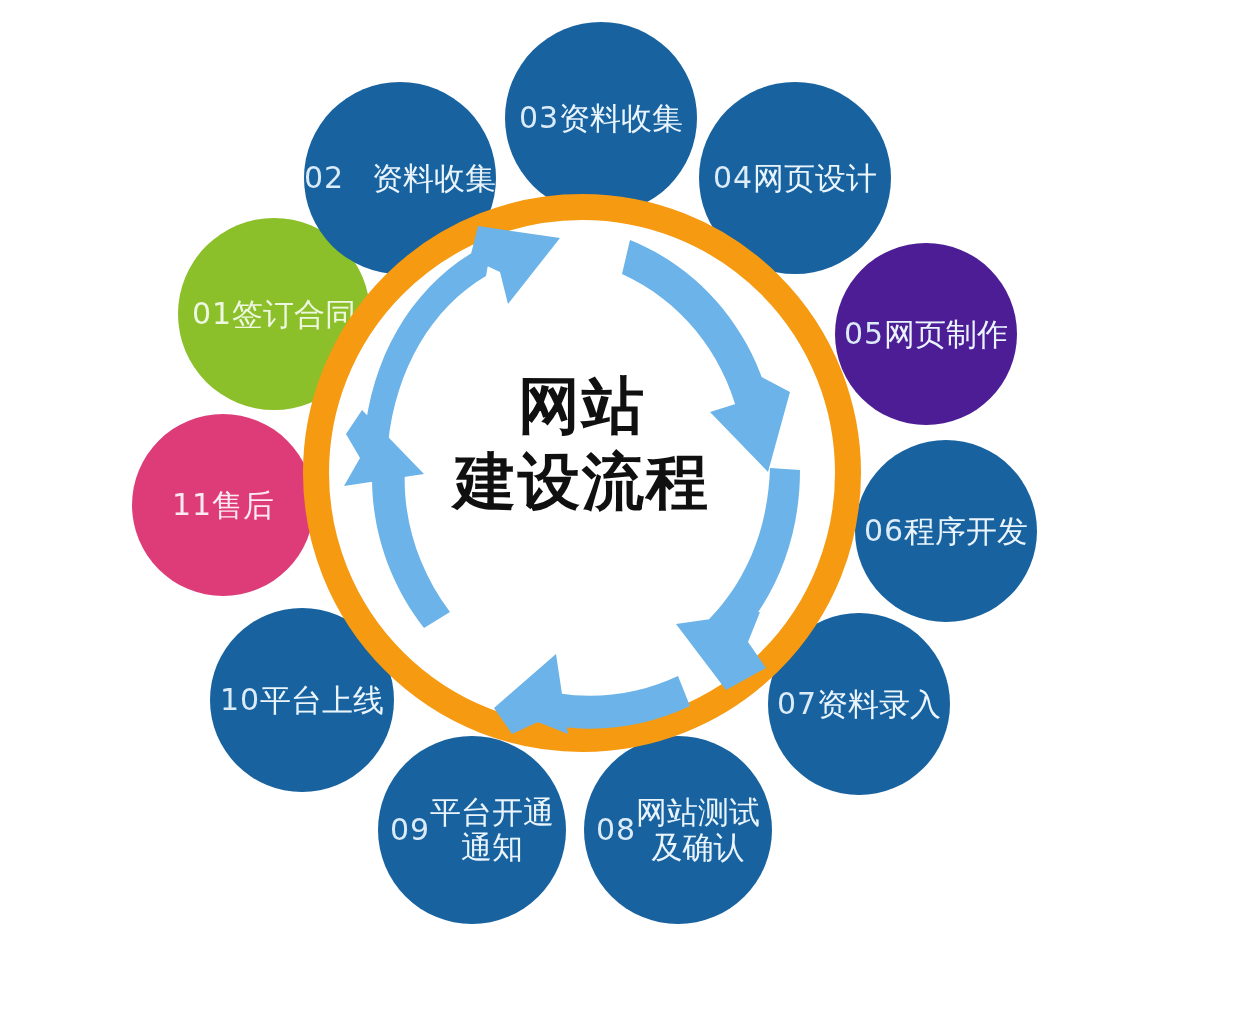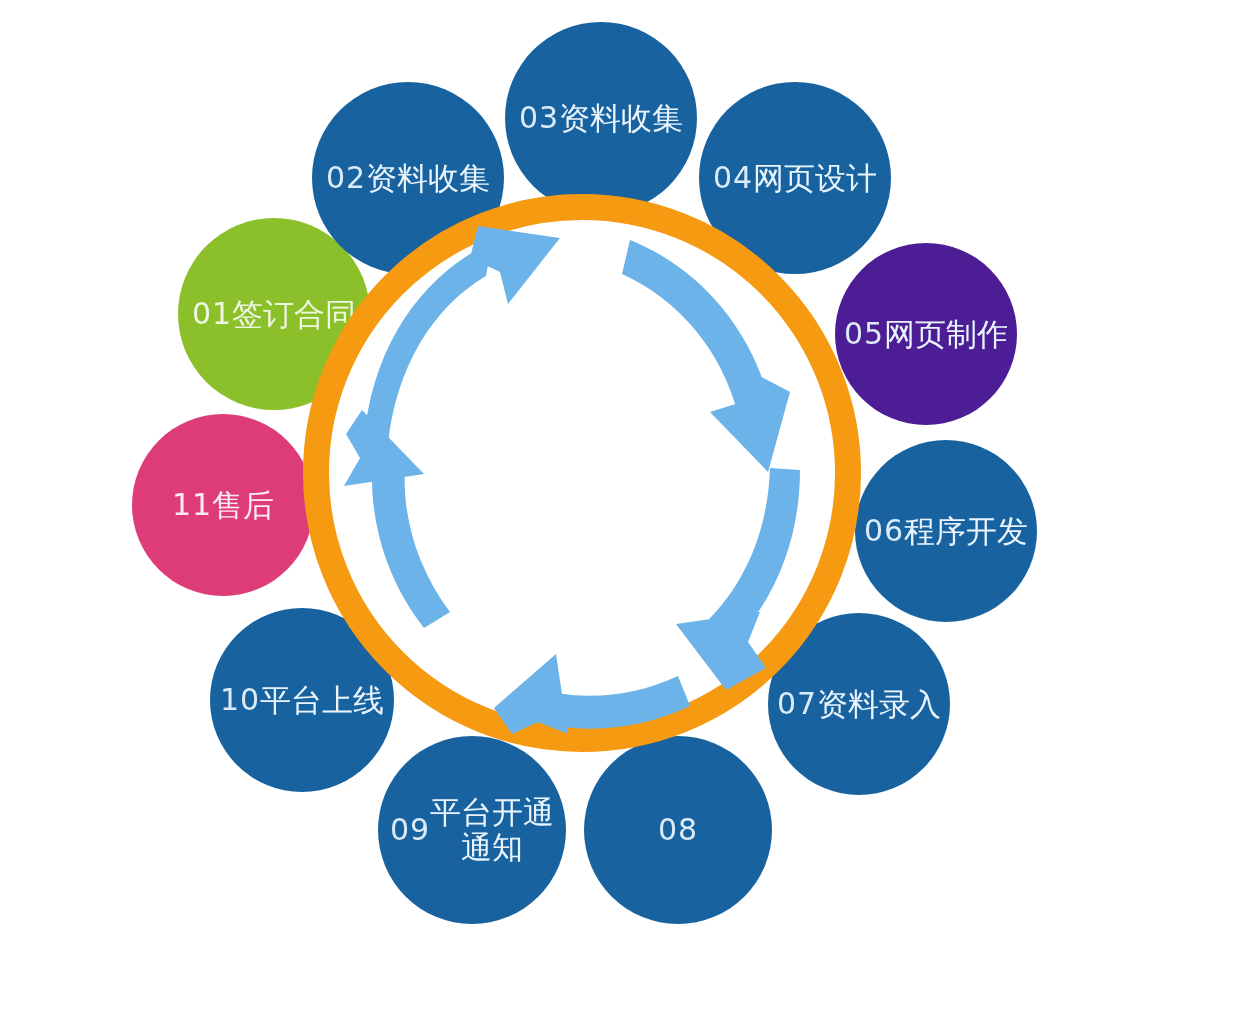--- a/index.html
+++ b/index.html
@@ -71,21 +71,21 @@
 </head>
 <body>
 
 <div id="stage" style="background: rgb(255, 255, 255);">
 
   <div id="nodes">
       <div class="node green" style="left: 178px; top: 218px; width: 192px; height: 192px; background: rgb(140, 192, 43);">
         <div class="num">01</div>
         <div class="lbl">签订合同</div>
       </div>
-      <div class="node blue" style="left: 312px; top: 82px; width: 192px; height: 192px; background: rgb(23, 98, 159);">
+      <div class="node blue" style="left: 304px; top: 82px; width: 192px; height: 192px; background: rgb(23, 98, 159); justify-content: space-between;">
         <div class="num">02</div>
         <div class="lbl">资料收集</div>
       </div>
       <div class="node blue" style="left: 505px; top: 22px; width: 192px; height: 192px; background: rgb(23, 98, 159);">
         <div class="num">03</div>
         <div class="lbl">资料收集</div>
       </div>
       <div class="node blue" style="left: 699px; top: 82px; width: 192px; height: 192px; background: rgb(23, 98, 159);">
         <div class="num">04</div>
         <div class="lbl">网页设计</div>
@@ -97,20 +97,22 @@
       <div class="node blue" style="left: 855px; top: 440px; width: 182px; height: 182px; background: rgb(23, 98, 159);">
         <div class="num">06</div>
         <div class="lbl">程序开发</div>
       </div>
       <div class="node blue" style="left: 768px; top: 613px; width: 182px; height: 182px; background: rgb(23, 98, 159);">
         <div class="num">07</div>
         <div class="lbl">资料录入</div>
       </div>
       <div class="node blue" style="left: 584px; top: 736px; width: 188px; height: 188px; background: rgb(23, 98, 159);">
         <div class="num">08</div>
+        <div class="lbl">网站测试
+及确认</div>
       </div>
       <div class="node blue" style="left: 378px; top: 736px; width: 188px; height: 188px; background: rgb(23, 98, 159);">
         <div class="num">09</div>
         <div class="lbl">平台开通
 通知</div>
       </div>
       <div class="node blue" style="left: 210px; top: 608px; width: 184px; height: 184px; background: rgb(23, 98, 159);">
         <div class="num">10</div>
         <div class="lbl">平台上线</div>
       </div>
@@ -180,14 +182,16 @@
                Z
                M 362 410
                L 424 474
                L 344 486
                L 360 458
                L 346 434
                Z"></path>
     </g>
   </svg>
 
+  <div id="center-title" style="color: rgb(16, 16, 16);">网站
+建设流程</div>
 
 </div>
 
 </body></html>

